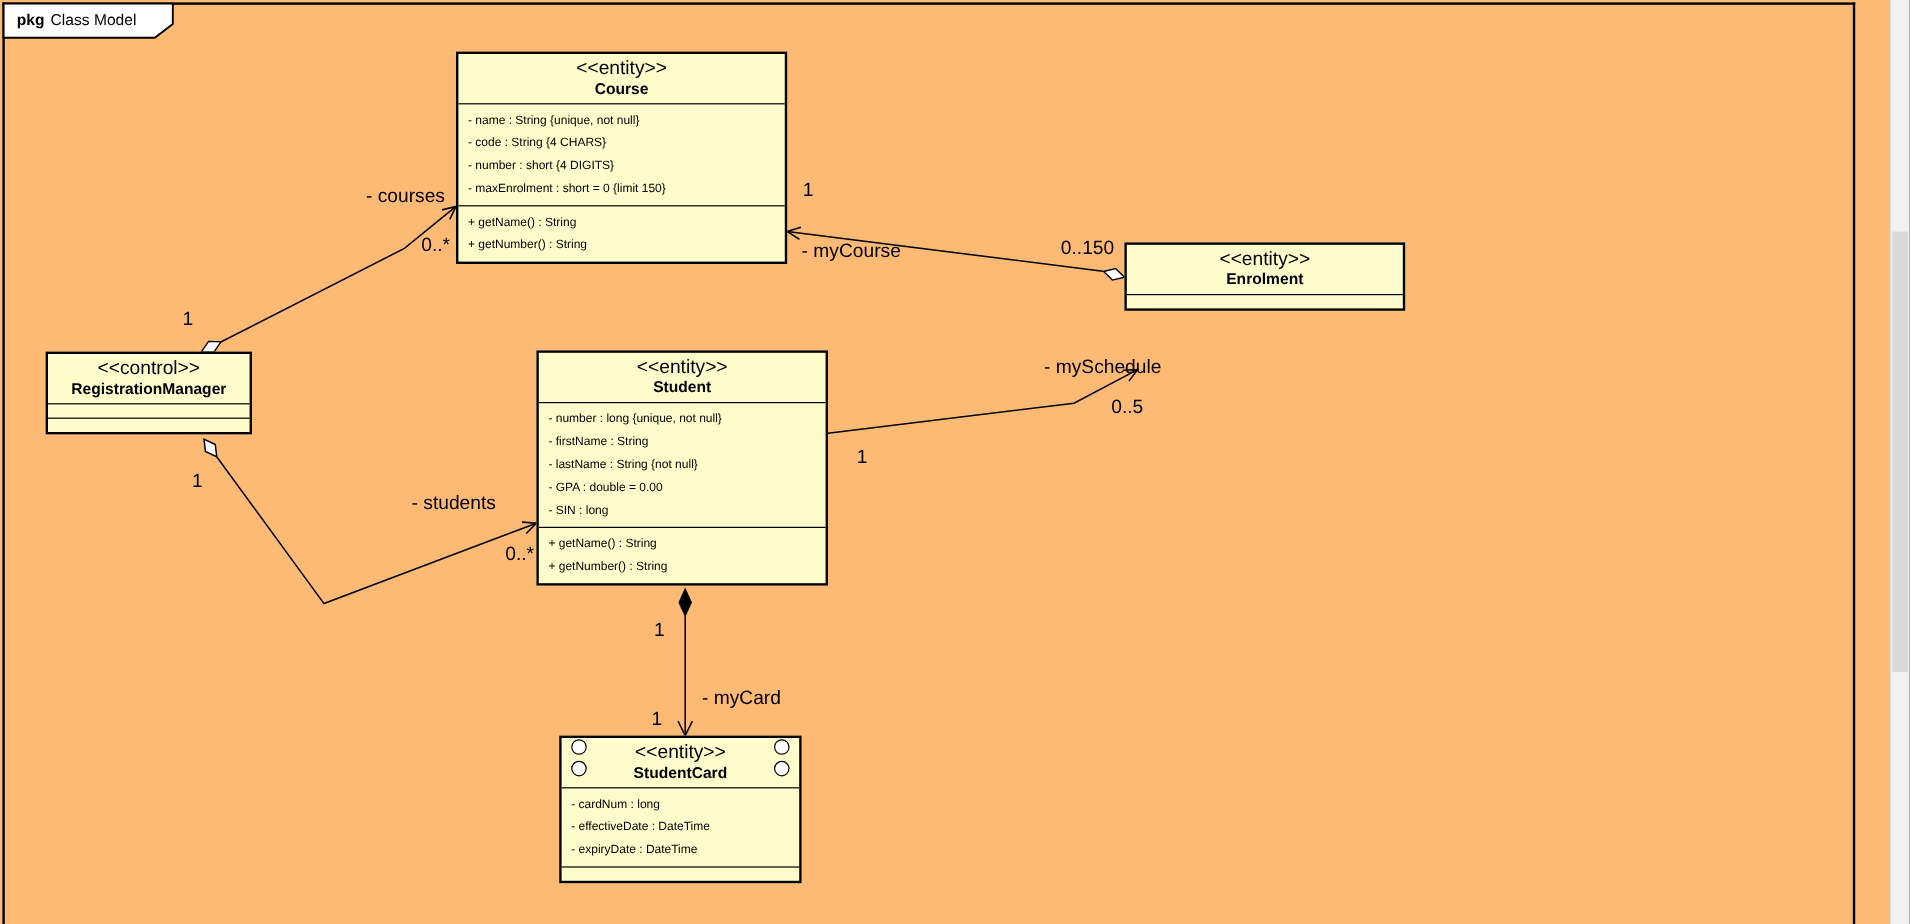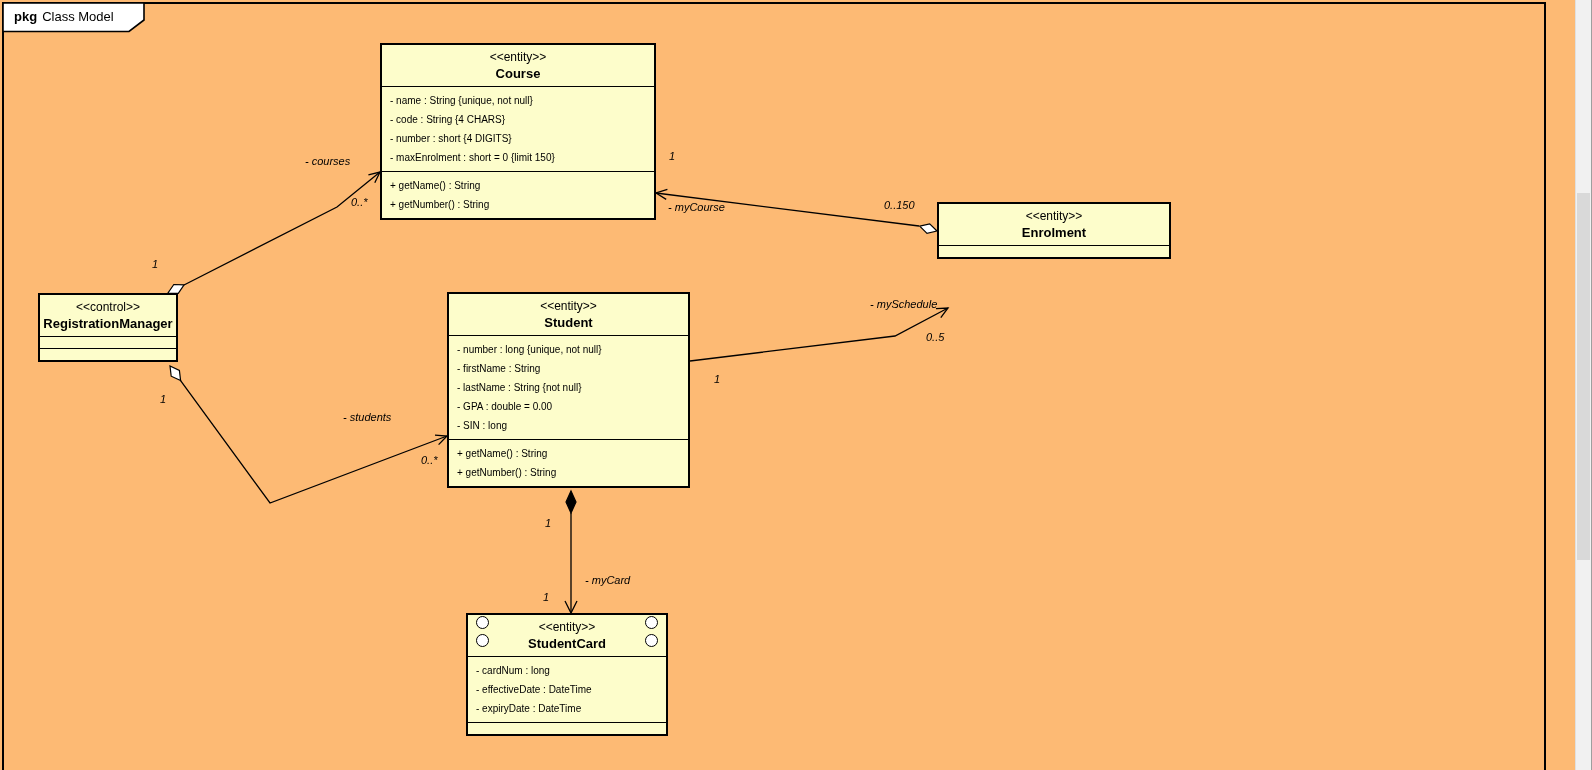--- a/index.html
+++ b/index.html
@@ -16,32 +16,32 @@
 
   
   svg.wires { position:absolute; left:0; top:0; z-index:1; }
   svg.wires path, svg.wires polyline { fill:none; stroke:#000; stroke-width:1.3; }
   svg.wires polygon.hollow { fill:#fff; stroke:#000; stroke-width:1.2; }
   svg.wires polygon.solid  { fill:#000; stroke:#000; stroke-width:1.2; }
 
   
   .cls { position:absolute; z-index:2; background:#fdfdcb; border:2px solid #000; }
   .cls-head { text-align:center; padding:5px 3px 4px 3px; }
-  .stereo { font-size:12px; line-height:15px; }
+  .stereo { font-size:16px; line-height:15px; }
   .cname  { font-size:13px; line-height:17px; font-weight:bold; }
   .comp { border-top:1px solid #000; padding:4px 4px 4px 8px; }
   .comp.empty { height:12px; padding:0; }
   .m { font-size:10px; line-height:19px; white-space:nowrap; }
 
   
   .pin { position:absolute; width:13px; height:13px; border:1.5px solid #000;
          border-radius:50%; background:#fff; z-index:3; }
 
   
-  .elabel { position:absolute; z-index:3; font-size:11px; white-space:nowrap; background:transparent;font-style:italic; }
+  .elabel { position:absolute; z-index:3; font-size:16px; white-space:nowrap; background:transparent; }
 
   
   .vscroll { position:absolute; left:1575px; top:0; width:17px; height:770px;
              background:#f1f1f1; border-left:1px solid #e0e0e0; border-right:1px solid #9e9e9e; z-index:6; }
   .vthumb  { position:absolute; left:1px; top:193px; width:13px; height:367px; background:#d9d9d9; }
 </style>
 </head>
 <body>
 
 <div id="stage">
@@ -91,21 +91,21 @@
       <div class="m">- code : String {4 CHARS}</div>
       <div class="m">- number : short {4 DIGITS}</div>
       <div class="m">- maxEnrolment : short = 0 {limit 150}</div>
     </div>
     <div class="comp">
       <div class="m">+ getName() : String</div>
       <div class="m">+ getNumber() : String</div>
     </div>
   </div>
 
-  <div class="cls" style="left:38px; top:293px; width:140px;">
+  <div class="cls" style="left:38px; top:293px; width:172px;">
     <div class="cls-head">
       <div class="stereo">&lt;&lt;control&gt;&gt;</div>
       <div class="cname">RegistrationManager</div>
     </div>
     <div class="comp empty"></div>
     <div class="comp empty"></div>
   </div>
 
   <div class="cls" style="left:447px; top:292px; width:243px;">
     <div class="cls-head">

